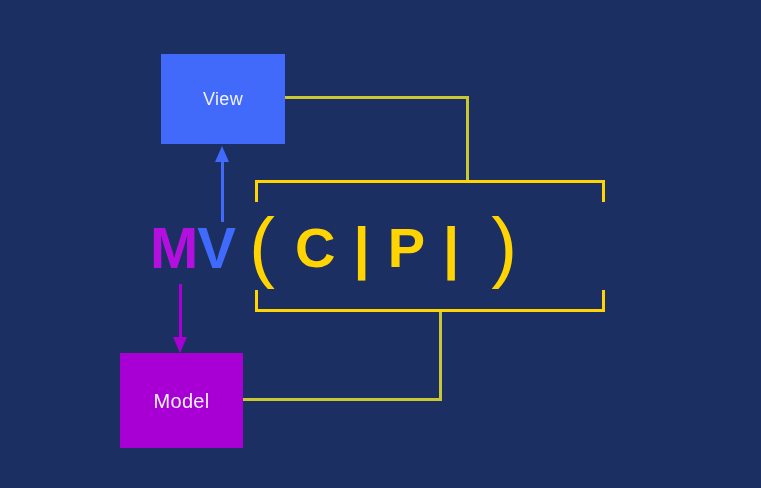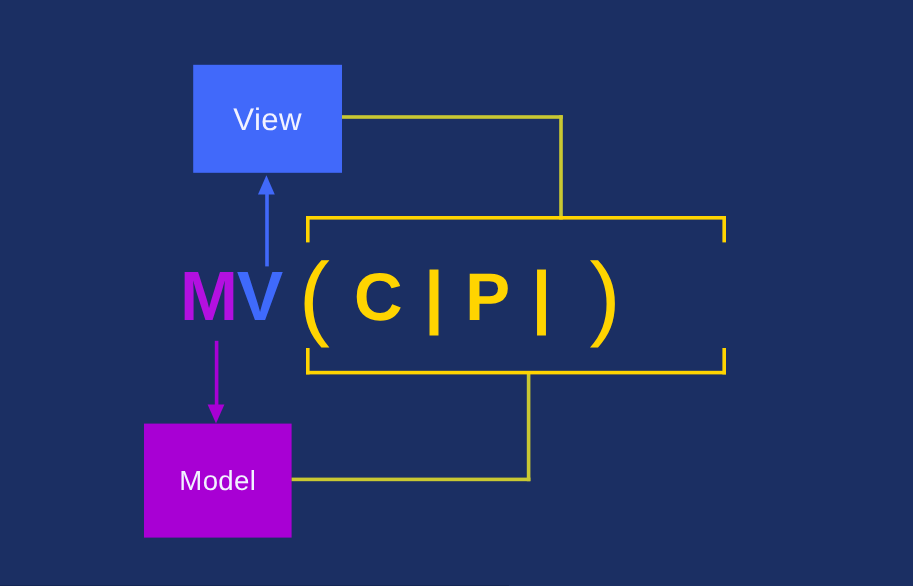--- a/index.html
+++ b/index.html
@@ -33,28 +33,28 @@
   }
   #model-box {
     left: 120px;
     top: 353px;
     width: 123px;
     height: 95px;
     background: #a800d4;
   }
   .node-label {
     color: #f2f2ff;
-    font-size: 26px;
+    font-size: 18px;
     font-weight: 400;
     letter-spacing: 0.3px;
     line-height: 1;
     user-select: none;
   }
   #model-box .node-label {
-    font-size: 23px;
+    font-size: 20px;
   }
 
   
   #bracket-group {
     position: absolute;
     left: 255px;
     top: 180px;
     width: 350px;
     height: 132px;
   }

